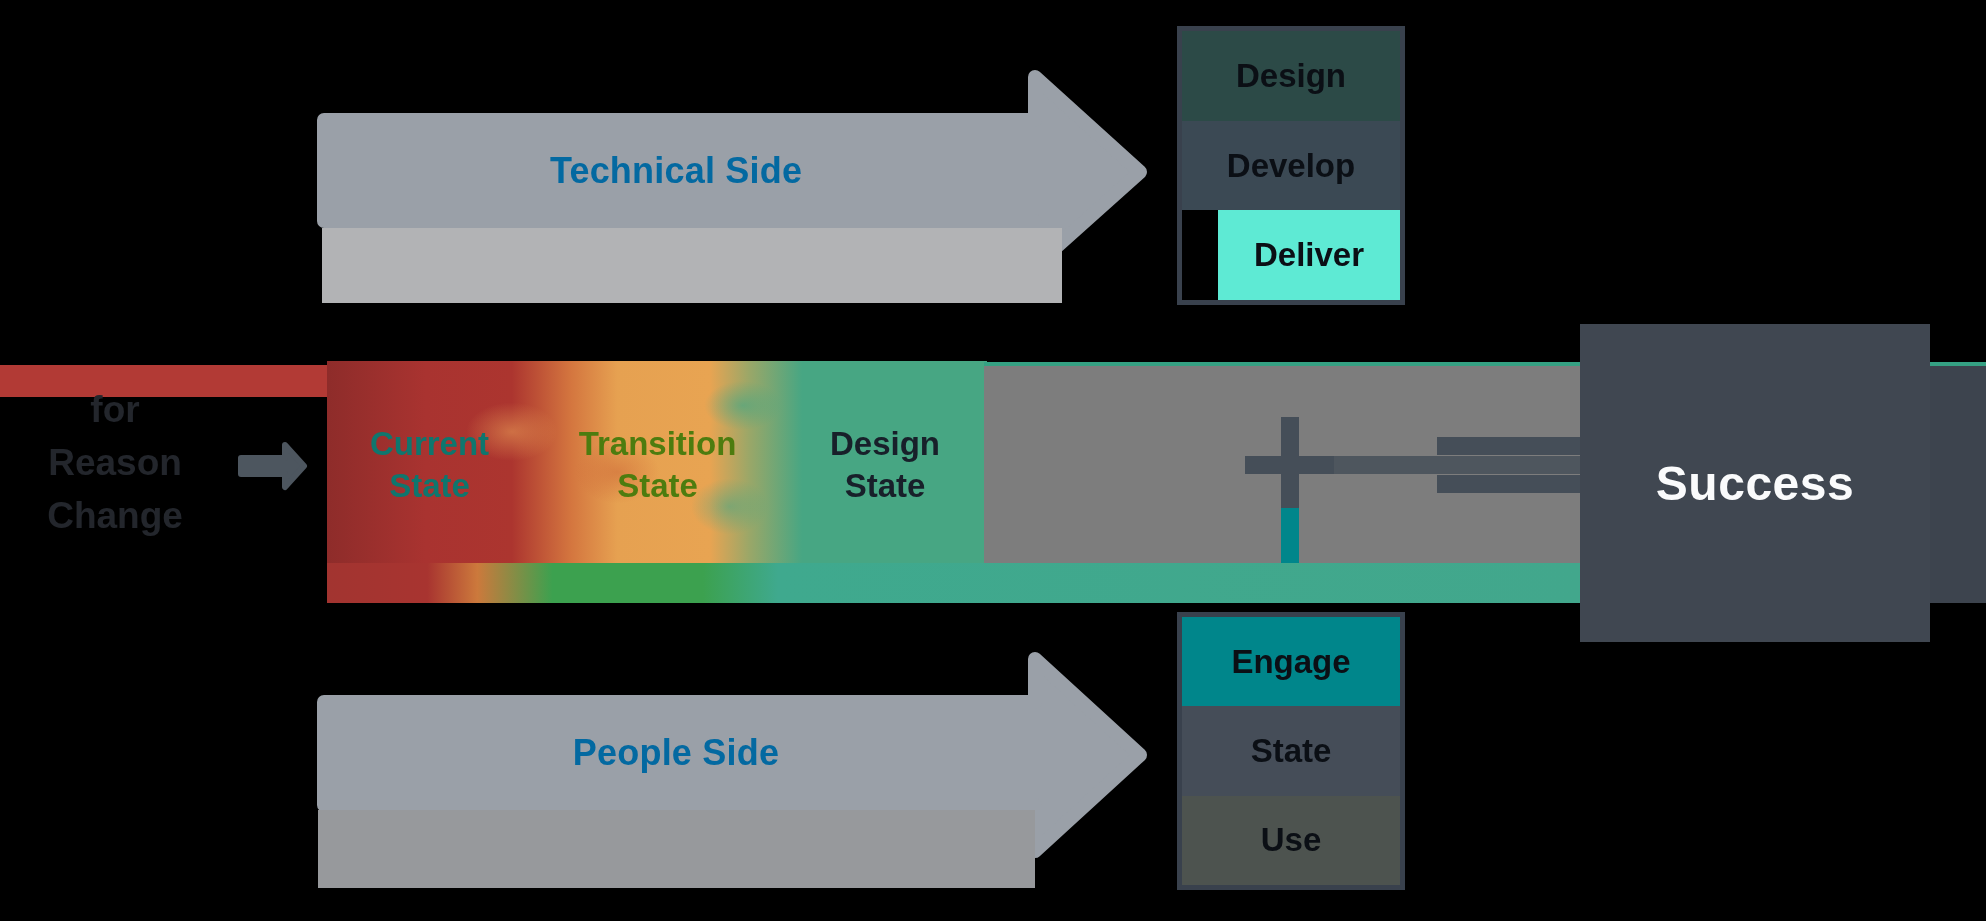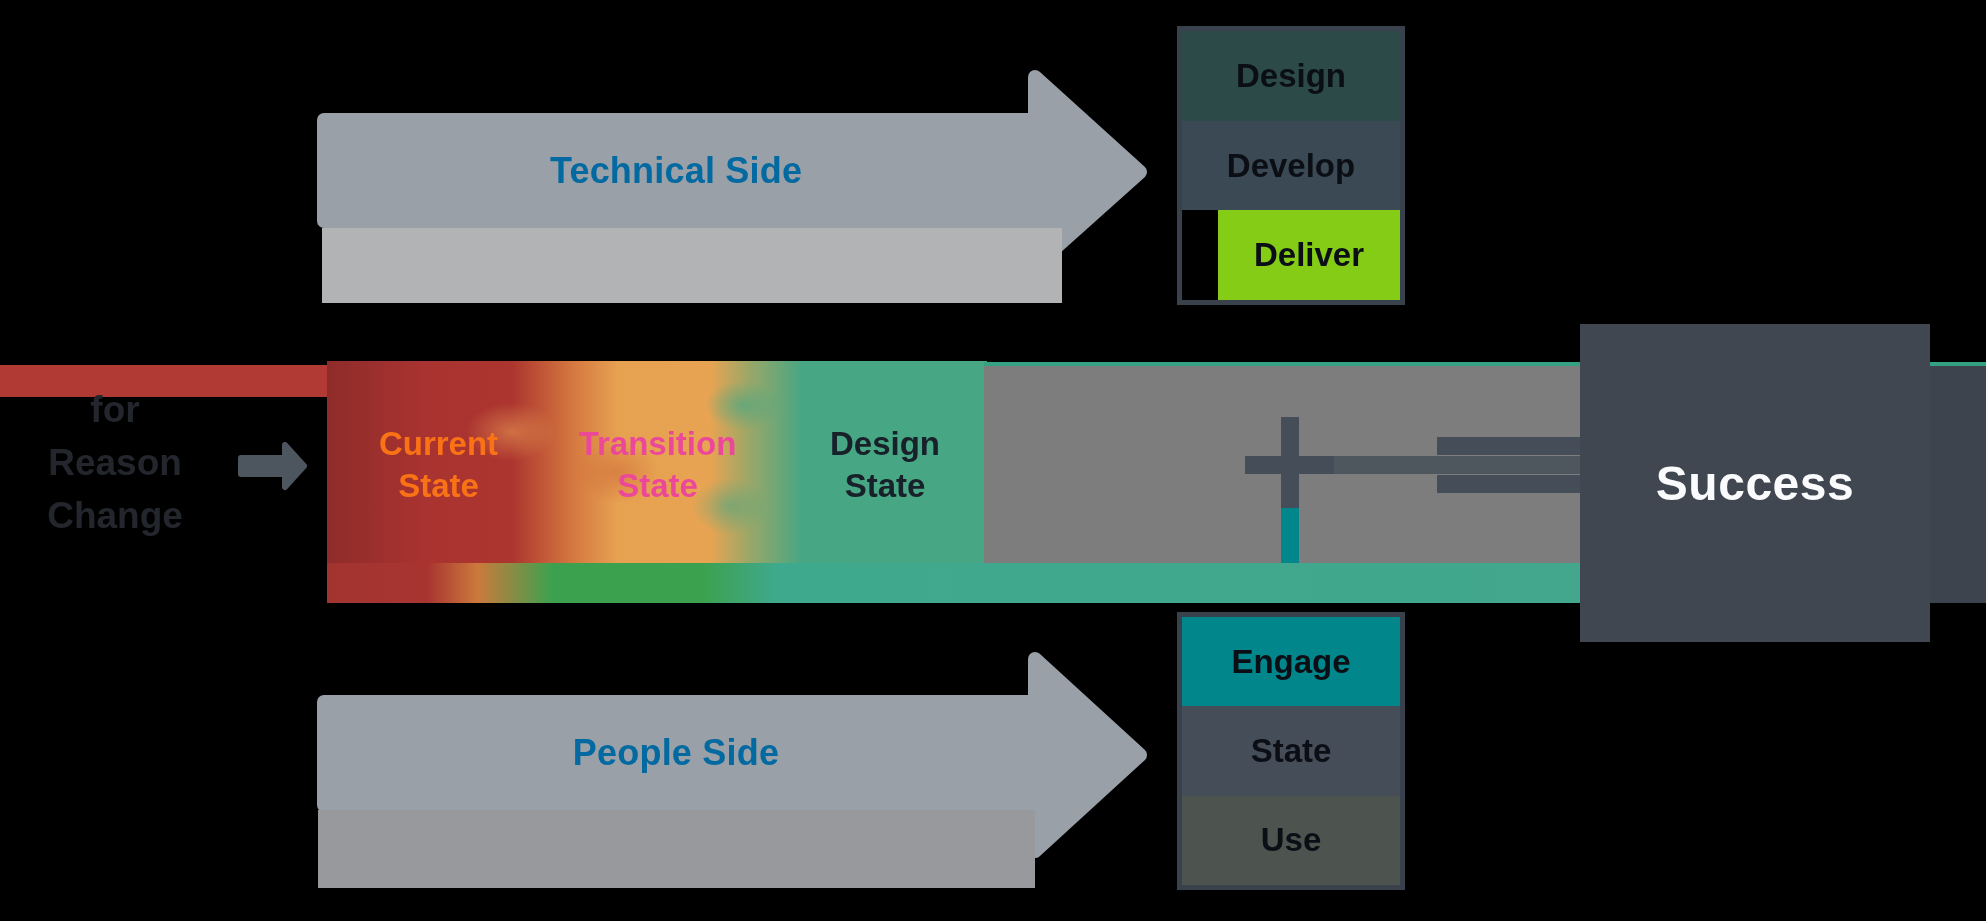--- a/index.html
+++ b/index.html
@@ -32,22 +32,22 @@
       radial-gradient(ellipse 70px 45px at 28% 35%, rgba(240,170,90,0.50), transparent 65%),
       radial-gradient(ellipse 55px 35px at 63% 22%, rgba(71,166,131,0.65), transparent 70%),
       radial-gradient(ellipse 55px 40px at 61% 72%, rgba(71,166,131,0.55), transparent 70%),
       radial-gradient(ellipse 60px 45px at 44% 55%, rgba(200,90,50,0.45), transparent 70%),
       linear-gradient(90deg,#8e2c2a 0%,#a93330 15%,#ac352f 28%,#d4763f 37%,#e6a151 44%,#e8a452 58%,#9aa768 64%,#47a683 72%,#47a683 100%);
   }
   .state-label{
     position:absolute;top:415px;height:100px;display:flex;flex-direction:column;
     align-items:center;justify-content:center;font-size:33px;font-weight:700;line-height:42px;
   }
-  .state-current{left:327px;width:205px;color:#f97316;margin-left:9px;}
-  .state-transition{left:550px;width:215px;color:#ec4899;}
+  .state-current{left:327px;width:205px;color:#0f766e;}
+  .state-transition{left:550px;width:215px;color:#4d7c0f;}
   .state-future{left:775px;width:220px;color:#18202a;}
   .flow-strip{
     left:327px;top:563px;width:1253px;height:40px;
     background:linear-gradient(90deg,#a23430 0%,#a83430 8%,#cc793c 12%,#3ca14f 18%,#3ca14f 30%,#3fa98e 36%,#42a78c 100%);
   }
 
   
   .teal-topline{left:984px;top:362px;width:1002px;height:4px;background:#35a183;}
   .gray-panel{left:984px;top:366px;width:596px;height:197px;background:#7d7d7d;}
   .right-dark-panel{left:1930px;top:366px;width:56px;height:237px;background:#3d444e;}
@@ -73,21 +73,21 @@
     display:flex;flex-direction:column;background:transparent;
   }
   .tech-box{left:1177px;top:26px;height:279px;}
   .people-box{left:1177px;top:612px;height:278px;}
   .outcome-bar{
     flex:1;display:flex;align-items:center;justify-content:center;
     color:#0b0f15;font-size:33px;font-weight:700;
   }
   .bar-design{background:#2c4a47;}
   .bar-develop{background:#3b4954;}
-  .bar-deliver{background:#84cc16;margin-left:36px;}
+  .bar-deliver{background:#5eead4;margin-left:36px;}
   .bar-engage{background:#00868b;}
   .bar-adopt{background:#454d58;}
   .bar-use{background:#4d534f;}
 </style>
 </head>
 <body>
 
 <div class="stage">
 
   <svg class="arrow-svg" style="left:317px;top:70px;" width="830" height="203">

